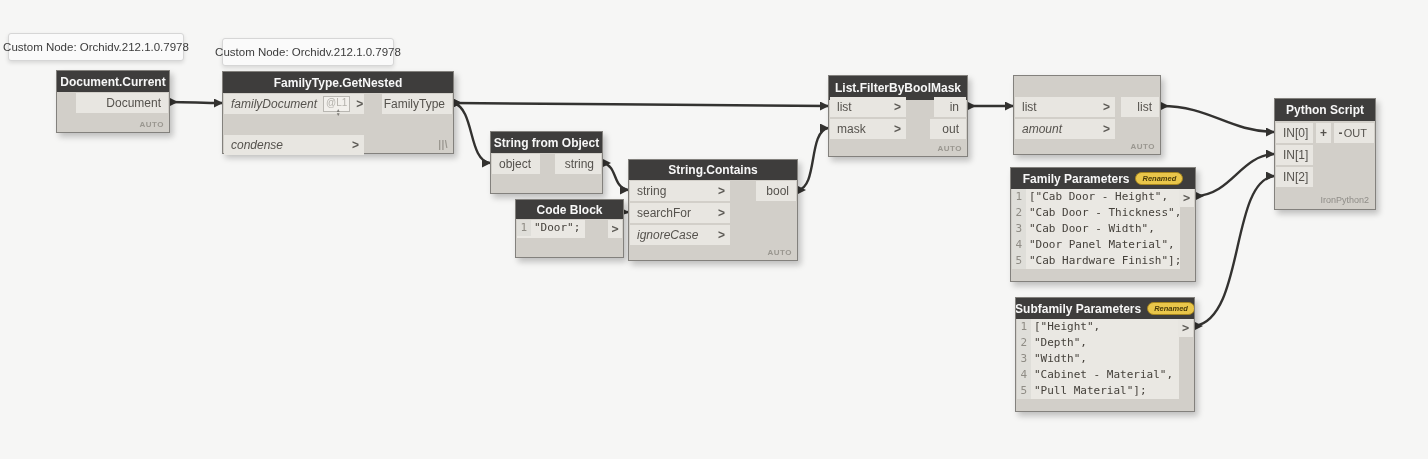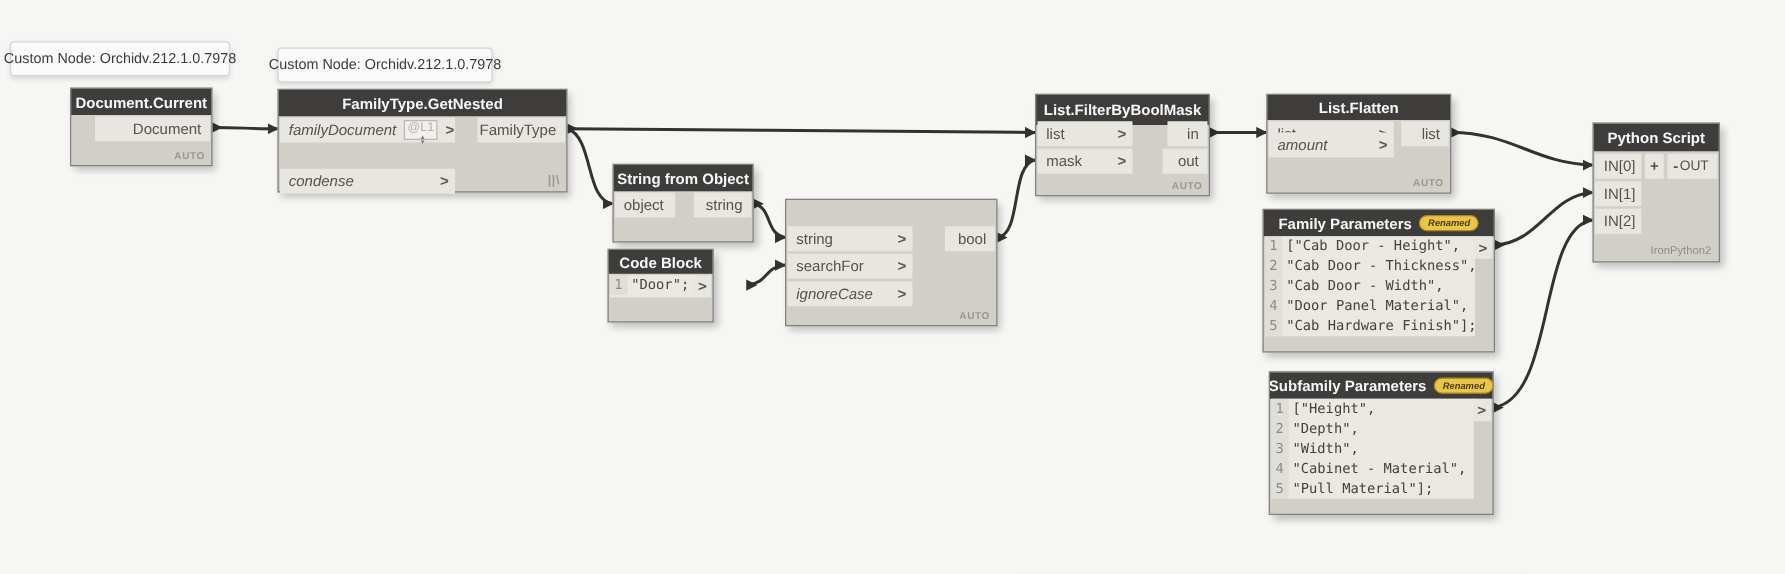--- a/index.html
+++ b/index.html
@@ -141,32 +141,33 @@
     <div class="port port-out" style="top:22px; width:70px;">FamilyType</div>
     <div class="lacing" style="font-size:10px;">||\</div>
   </div>
 
   <div class="node" style="left:490px; top:131px; width:113px; height:63px;">
     <div class="node-header">String from Object</div>
     <div class="port port-in" style="top:22px; width:48px;">object</div>
     <div class="port port-out" style="top:22px; width:46px;">string</div>
   </div>
 
-  <div class="node" style="left:486px; top:199px; width:85px; height:59px;">
+  <div class="node" style="left:515px; top:199px; width:109px; height:59px;">
     <div class="node-header" style="height:19px;">Code Block</div>
     <div class="code-area" style="left:1px; top:20px; width:68px; height:18px;">
       <div class="code-line">
         <span class="ln">1</span>
         <span class="ct">"Door";</span>
       </div>
     </div>
     <div class="code-out" style="right:1px; top:20px; width:14px; height:18px;">&gt;</div>
   </div>
 
   <div class="node" style="left:628px; top:159px; width:170px; height:102px;">
+    <div class="node-header" style="height:20px;">String.Contains</div>
     <div class="port port-in" style="top:21px; width:100px;">
       <span>string</span>
       <span class="chev">&gt;</span>
     </div>
     <div class="port port-in" style="top:43px; width:100px;">
       <span>searchFor</span>
       <span class="chev">&gt;</span>
     </div>
     <div class="port port-in" style="top:65px; width:100px;">
       <span class="italic">ignoreCase</span>
@@ -185,26 +186,25 @@
     <div class="port port-in" style="top:43px; width:76px;">
       <span>mask</span>
       <span class="chev">&gt;</span>
     </div>
     <div class="port port-out" style="top:21px; width:32px;">in</div>
     <div class="port port-out" style="top:43px; width:36px;">out</div>
     <div class="lacing">AUTO</div>
   </div>
 
   <div class="node" style="left:1013px; top:75px; width:148px; height:80px;">
-    <div class="node-header" style="height:20px;">List.Flatten</div>
     <div class="port port-in" style="top:21px; width:100px;">
       <span>list</span>
       <span class="chev">&gt;</span>
     </div>
-    <div class="port port-in" style="top:30px; width:100px;">
+    <div class="port port-in" style="top:43px; width:100px;">
       <span class="italic">amount</span>
       <span class="chev">&gt;</span>
     </div>
     <div class="port port-out" style="top:21px; width:38px;">list</div>
     <div class="lacing">AUTO</div>
   </div>
 
   <div class="node" style="left:1010px; top:167px; width:186px; height:115px;">
     <div class="node-header">
       <span>Family Parameters</span>

